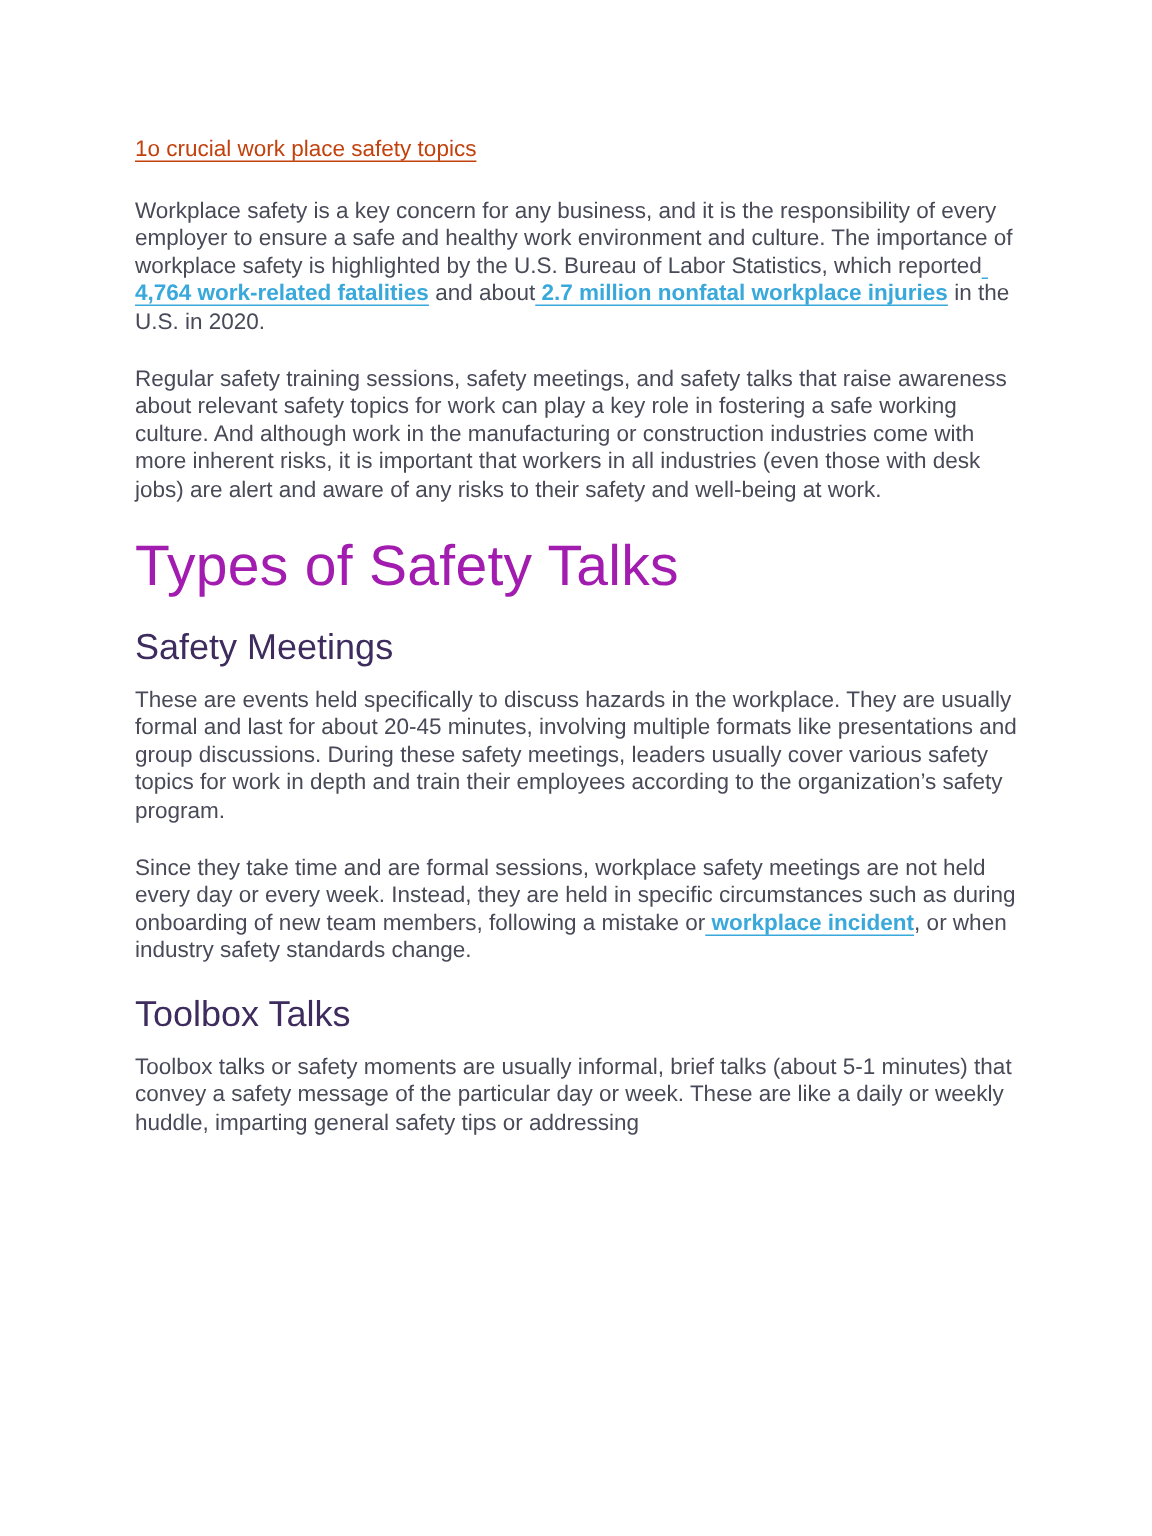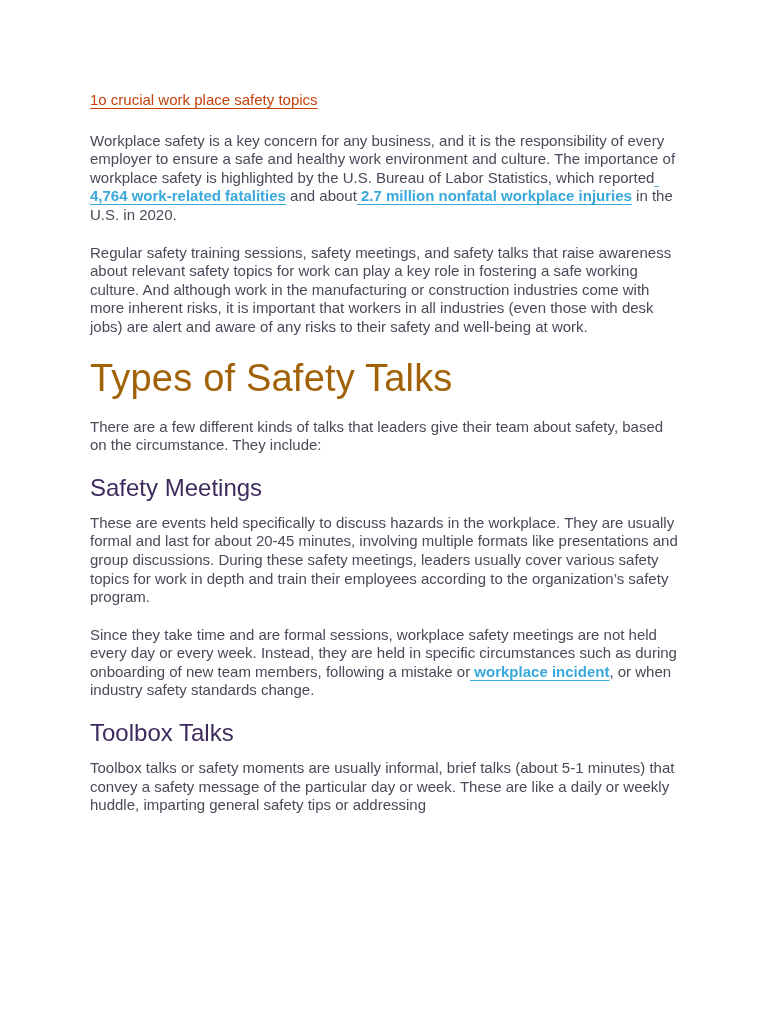--- a/index.html
+++ b/index.html
@@ -32,21 +32,21 @@
     text-underline-offset: 3px;
     cursor: pointer;
   }
   p.doc-paragraph {
     margin: 4px 0 19px 0;
   }
   h1.doc-h1 {
     font-size: 38px;
     line-height: 45px;
     font-weight: 500;
-    color: #a16207;
+    color: #a21caf;
     margin: 9px 0 17px 0;
     letter-spacing: 0.2px;
   }
   h2.doc-h2 {
     font-size: 24px;
     line-height: 27px;
     font-weight: 500;
     color: #3d2c5d;
     margin: 16px 0 13px 0;
   }
@@ -63,19 +63,18 @@
   }
 </style>
 </head>
 <body>
 
 <div class="doc" id="doc-root">
     <div class="doc-title-wrap"><a class="title-link">1o crucial work place safety topics</a></div>
     <p class="doc-paragraph"><span class="text-run">Workplace safety is a key concern for any business, and it is the responsibility of every employer to ensure a safe and healthy work environment and culture. The importance of workplace safety is highlighted by the U.S. Bureau of Labor Statistics, which reported</span><a class="doc-link"> 4,764 work-related fatalities</a><span class="text-run"> and about</span><a class="doc-link"> 2.7 million nonfatal workplace injuries</a><span class="text-run"> in the U.S. in 2020.</span></p>
     <p class="doc-paragraph"><span class="text-run">Regular safety training sessions, safety meetings, and safety talks that raise awareness about relevant safety topics for work can play a key role in fostering a safe working culture. And although work in the manufacturing or construction industries come with more inherent risks, it is important that workers in all industries (even those with desk jobs) are alert and aware of any risks to their safety and well-being at work.</span></p>
     <h1 class="doc-h1">Types of Safety Talks</h1>
-    <p class="doc-paragraph"><span class="text-run">There are a few different kinds of talks that leaders give their team about safety, based on the circumstance. They include:</span></p>
     <h2 class="doc-h2">Safety Meetings</h2>
     <p class="doc-paragraph"><span class="text-run">These are events held specifically to discuss hazards in the workplace. They are usually formal and last for about 20-45 minutes, involving multiple formats like presentations and group discussions. During these safety meetings, leaders usually cover various safety topics for work in depth and train their employees according to the organization’s safety program.</span></p>
     <p class="doc-paragraph"><span class="text-run">Since they take time and are formal sessions, workplace safety meetings are not held every day or every week. Instead, they are held in specific circumstances such as during onboarding of new team members, following a mistake or</span><a class="doc-link"> workplace incident</a><span class="text-run">, or when industry safety standards change.</span></p>
     <h2 class="doc-h2">Toolbox Talks</h2>
     <p class="doc-paragraph"><span class="text-run">Toolbox talks or safety moments are usually informal, brief talks (about 5-1 minutes) that convey a safety message of the particular day or week. These are like a daily or weekly huddle, imparting general safety tips or addressing</span></p>
   </div>
 
 </body></html>

